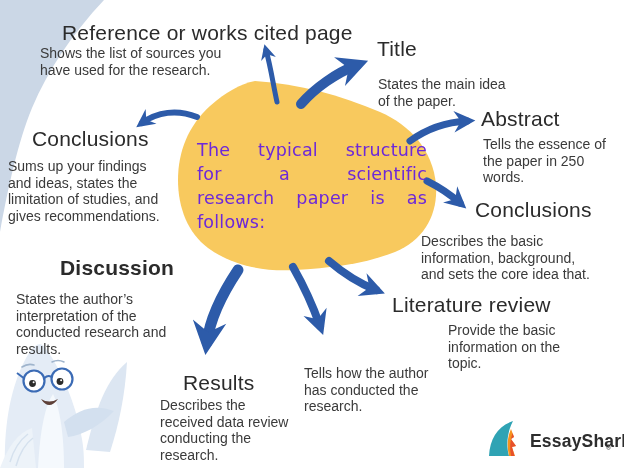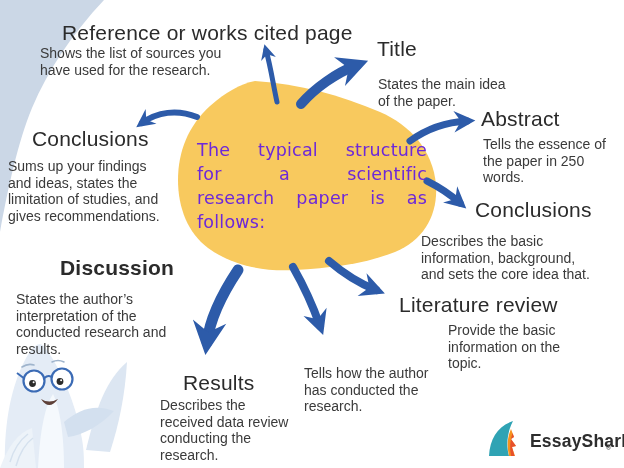--- a/index.html
+++ b/index.html
@@ -93,21 +93,21 @@
   <div class="heading" style="left:481px;top:107px;">Abstract</div>
   <div class="desc" style="left:483px;top:136px;">Tells the essence of
 the paper in 250
 words.</div>
 
   <div class="heading" style="left:475px;top:198px;">Conclusions</div>
   <div class="desc" style="left:421px;top:233px;">Describes the basic
 information, background,
 and sets the core idea that.</div>
 
-  <div class="heading" style="left:392px;top:293px;margin-left:7px;">Literature review</div>
+  <div class="heading" style="left:392px;top:293px;">Literature review</div>
   <div class="desc" style="left:448px;top:322px;">Provide the basic
 information on the
 topic.</div>
 
   <div class="desc" style="left:304px;top:365px;">Tells how the author
 has conducted the
 research.</div>
 
   <div class="heading" style="left:183px;top:371px;">Results</div>
   <div class="desc" style="left:160px;top:397px;">Describes the

